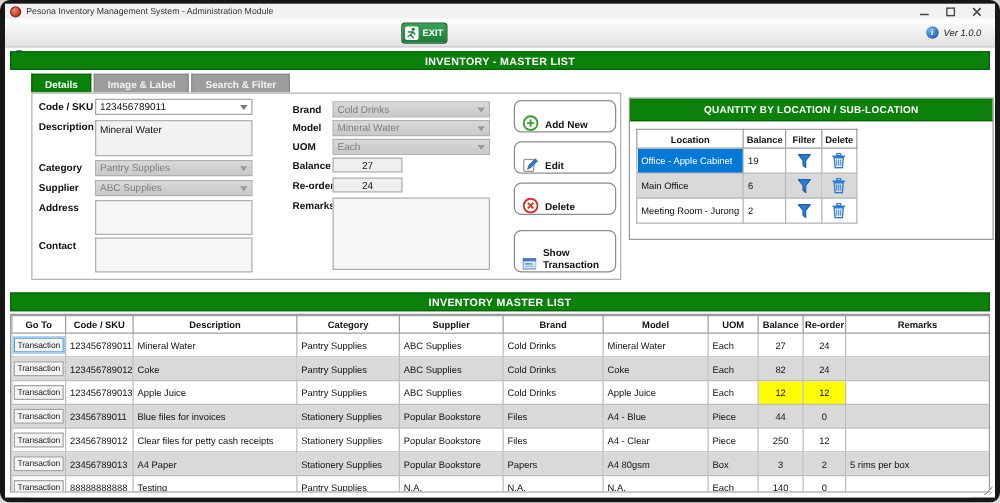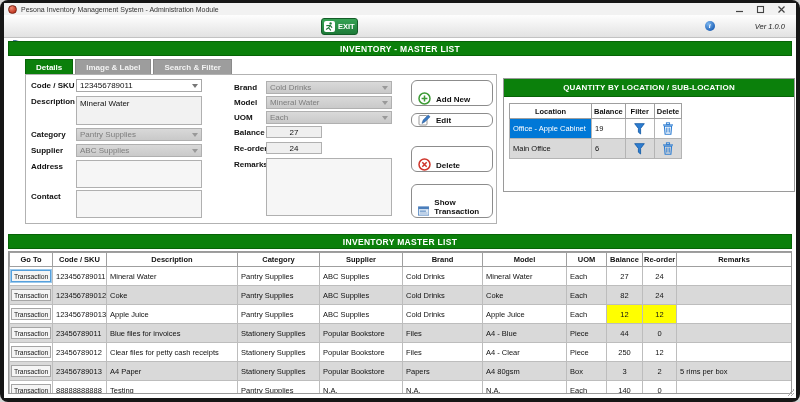--- a/index.html
+++ b/index.html
@@ -14,21 +14,21 @@
   .winbtn{display:flex;align-items:center;}
 
   
   #toolbar{position:absolute;left:0;top:12px;width:100%;height:23px;background:linear-gradient(#fefefe,#e2e2e2);border-bottom:1px solid #c2c2c2;display:flex;align-items:center;padding:0 3px;box-sizing:border-box;}
   .tool-btn{display:flex;align-items:flex-start;gap:4px;padding:2px 6px;font-size:8.5px;font-weight:bold;color:#1a1a1a;border-radius:2px;margin-top:40px;}
   .tool-btn svg,.tool-btn .glyph{flex:0 0 auto;}
   .glyph{font-size:13px;line-height:11px;color:#8d8d8d;}
   #exit-btn{display:flex;align-items:center;gap:3px;background:linear-gradient(#36a354,#1d7a38);border:1px solid #145c28;border-radius:3px;padding:2px 2px;margin-left:4px;color:#fff;font-size:7.5px;font-weight:bold;}
   #toolbar-right{margin-left:auto;display:flex;align-items:center;gap:4px;padding-right:8px;}
   #info-icon{width:10px;height:10px;border-radius:50%;background:radial-gradient(circle at 35% 30%,#7ab5ef,#1f62b8 75%);color:#fff;font-size:7px;font-weight:bold;font-style:italic;display:flex;align-items:center;justify-content:center;font-family:"Liberation Serif",serif;}
-  #version-label{font-size:7.5px;font-style:italic;color:#222;margin-left:36px;}
+  #version-label{font-size:7.5px;font-style:italic;color:#222;}
 
   
   #main{position:absolute;left:0;top:36px;width:792px;height:359px;background:#fff;border-radius:21px;}
   .green-banner{position:absolute;left:4px;width:784px;height:15px;background:#0b800b;border:1px solid #076307;box-sizing:border-box;color:#fff;font-size:8.5px;font-weight:bold;display:flex;align-items:center;justify-content:center;letter-spacing:.3px;}
   #banner-top{top:2px;}
   #banner-list{top:195px;}
 
   
   #tabs{position:absolute;left:21px;top:20px;display:flex;gap:2px;}
   .tab{height:15px;padding:0 10px;display:flex;align-items:center;font-size:8px;font-weight:bold;background:#9d9d9d;color:#f2f2f2;border:1px solid #8a8a8a;border-bottom:none;box-sizing:border-box;}
@@ -225,21 +225,21 @@
         <span class="flabel" style="left:208px;top:85px;">Remarks</span>
         <div class="tarea" style="left:240px;top:83px;width:126px;height:58px;background:#f6f6f6;"><span></span></div>
 
         <div class="act-btn" style="top:5px;height:26px;">
           <svg width="13" height="13" viewBox="0 0 13 13">
             <circle cx="6.5" cy="6.5" r="5.5" fill="#fff" stroke="#3d9b35" stroke-width="1.5"></circle>
             <path d="M6.5,3.6 V9.4 M3.6,6.5 H9.4" stroke="#3d9b35" stroke-width="1.5"></path>
           </svg>
           <span>Add New</span>
         </div>
-        <div class="act-btn" style="top:38px;height:14px;">
+        <div class="act-btn" style="top:38px;height:26px;">
           <svg width="13" height="13" viewBox="0 0 13 13">
             <rect x="1" y="2.5" width="8" height="9.5" rx="1" fill="#fff" stroke="#9a9a9a"></rect>
             <path d="M4,10.4 L5.2,7 L10.2,2 L12,3.8 L7,8.8 Z" fill="#3b79c3" stroke="#2a5a94" stroke-width="0.6"></path>
           </svg>
           <span>Edit</span>
         </div>
         <div class="act-btn" style="top:71px;height:26px;">
           <svg width="13" height="13" viewBox="0 0 13 13">
             <circle cx="6.5" cy="6.5" r="5.5" fill="#fff" stroke="#cf352b" stroke-width="1.5"></circle>
             <path d="M4.3,4.3 L8.7,8.7 M8.7,4.3 L4.3,8.7" stroke="#cf352b" stroke-width="1.5"></path>
@@ -288,20 +288,35 @@
                     <line x1="1" y1="3" x2="11" y2="3" stroke="#2d7dd2" stroke-width="1.2"></line>
                     <path d="M2.4,4.2 h7.2 l-0.7,8 h-5.8 z" fill="none" stroke="#2d7dd2" stroke-width="1.1"></path>
                     <line x1="4.4" y1="5.6" x2="4.4" y2="10.6" stroke="#2d7dd2" stroke-width="0.8"></line>
                     <line x1="6" y1="5.6" x2="6" y2="10.6" stroke="#2d7dd2" stroke-width="0.8"></line>
                     <line x1="7.6" y1="5.6" x2="7.6" y2="10.6" stroke="#2d7dd2" stroke-width="0.8"></line>
                   </svg></td>
               </tr>
               <tr class="alt">
                 <td class="loc-name">Main Office</td>
                 <td class="c">6</td>
+                <td class="icon-cell"><svg width="11" height="12" viewBox="0 0 11 12">
+                    <path d="M0.7,0.7 H10.3 L6.6,5.4 V11 L4.4,9.2 V5.4 Z" fill="#2d7dd2" stroke="#1a5fa8" stroke-width="0.9" stroke-linejoin="round"></path>
+                  </svg></td>
+                <td class="icon-cell"><svg width="12" height="13" viewBox="0 0 12 13">
+                    <rect x="4.4" y="0.8" width="3.2" height="1.6" fill="none" stroke="#2d7dd2" stroke-width="0.9"></rect>
+                    <line x1="1" y1="3" x2="11" y2="3" stroke="#2d7dd2" stroke-width="1.2"></line>
+                    <path d="M2.4,4.2 h7.2 l-0.7,8 h-5.8 z" fill="none" stroke="#2d7dd2" stroke-width="1.1"></path>
+                    <line x1="4.4" y1="5.6" x2="4.4" y2="10.6" stroke="#2d7dd2" stroke-width="0.8"></line>
+                    <line x1="6" y1="5.6" x2="6" y2="10.6" stroke="#2d7dd2" stroke-width="0.8"></line>
+                    <line x1="7.6" y1="5.6" x2="7.6" y2="10.6" stroke="#2d7dd2" stroke-width="0.8"></line>
+                  </svg></td>
+              </tr>
+              <tr>
+                <td class="loc-name">Meeting Room - Jurong</td>
+                <td class="c">2</td>
                 <td class="icon-cell"><svg width="11" height="12" viewBox="0 0 11 12">
                     <path d="M0.7,0.7 H10.3 L6.6,5.4 V11 L4.4,9.2 V5.4 Z" fill="#2d7dd2" stroke="#1a5fa8" stroke-width="0.9" stroke-linejoin="round"></path>
                   </svg></td>
                 <td class="icon-cell"><svg width="12" height="13" viewBox="0 0 12 13">
                     <rect x="4.4" y="0.8" width="3.2" height="1.6" fill="none" stroke="#2d7dd2" stroke-width="0.9"></rect>
                     <line x1="1" y1="3" x2="11" y2="3" stroke="#2d7dd2" stroke-width="1.2"></line>
                     <path d="M2.4,4.2 h7.2 l-0.7,8 h-5.8 z" fill="none" stroke="#2d7dd2" stroke-width="1.1"></path>
                     <line x1="4.4" y1="5.6" x2="4.4" y2="10.6" stroke="#2d7dd2" stroke-width="0.8"></line>
                     <line x1="6" y1="5.6" x2="6" y2="10.6" stroke="#2d7dd2" stroke-width="0.8"></line>
                     <line x1="7.6" y1="5.6" x2="7.6" y2="10.6" stroke="#2d7dd2" stroke-width="0.8"></line>

